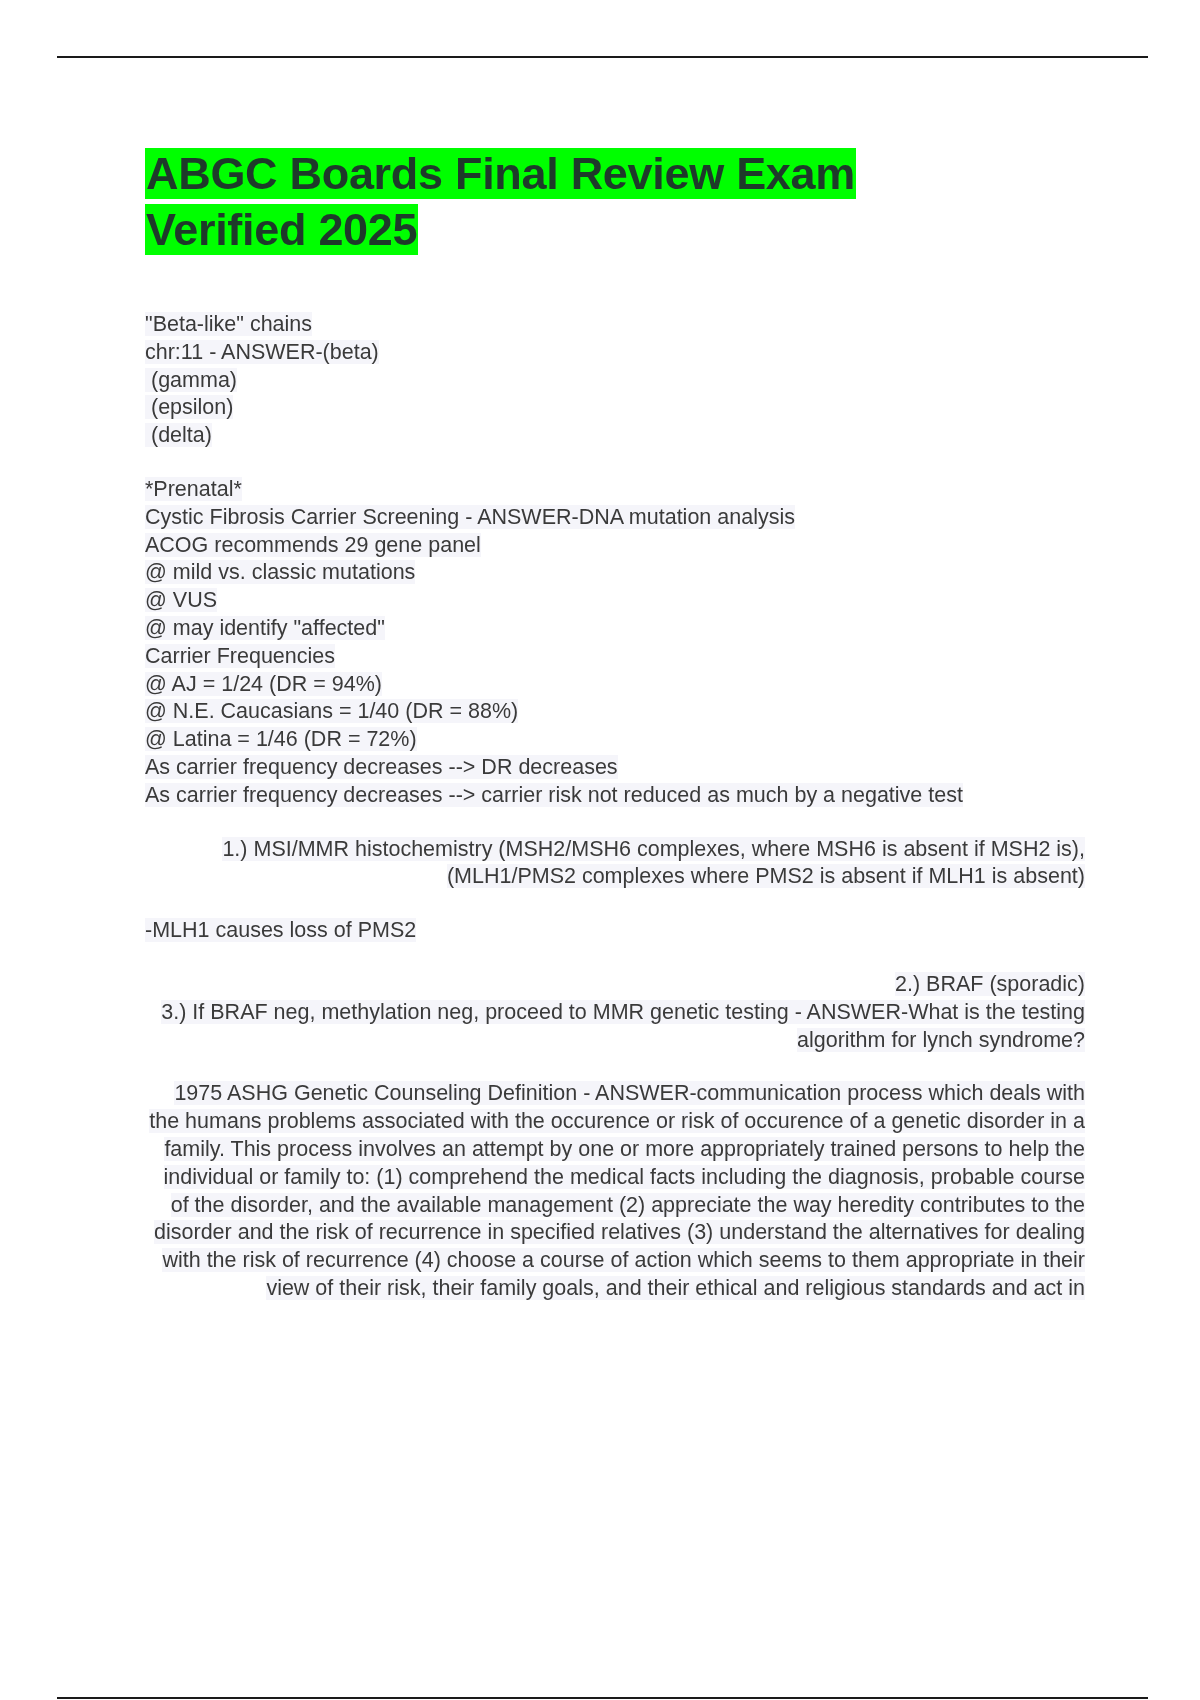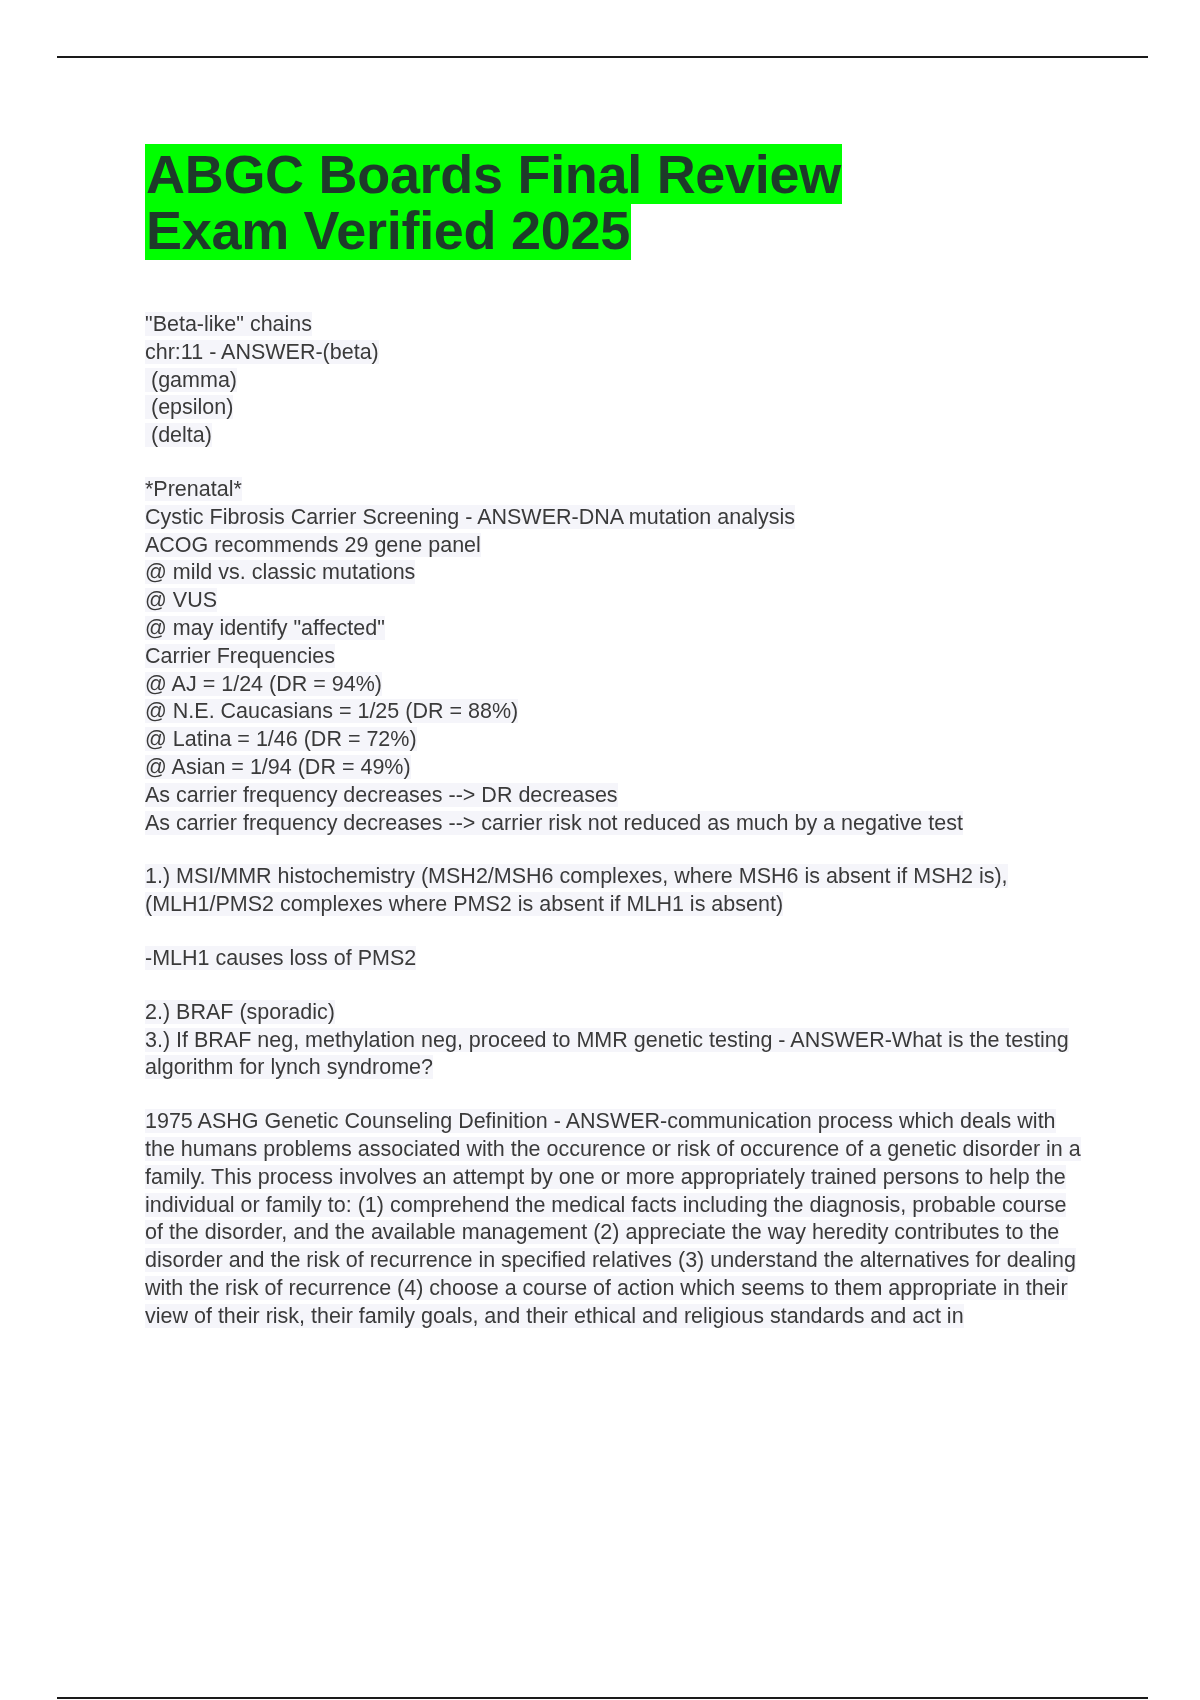--- a/index.html
+++ b/index.html
@@ -23,21 +23,21 @@
     }
     .rule-top { top: 56px; }
     .rule-bottom { top: 1697px; }
 
     .title {
       position: absolute;
       left: 145px;
       top: 146px;
       width: 780px;
       margin: 0;
-      font-size: 54px;
+      font-size: 45px;
       font-weight: bold;
       line-height: 56px;
       color: #1e3a2a;
       letter-spacing: -0.3px;
     }
     .title span {
       background: #00ff00;
       padding: 0 1px;
       box-decoration-break: clone;
       -webkit-box-decoration-break: clone;
@@ -61,20 +61,21 @@
     }
     .line span.hl, .para span.hl {
       background: #f5f5fa;
     }
     .para {
       margin: 0;
       white-space: normal;
     }
     .para-wrap {
       width: 940px;
+      text-align: right;
     }
   </style>
 </head>
 <body>
 
 <div class="rule rule-top"></div>
 
 <h1 class="title"><span>ABGC Boards Final Review Exam Verified 2025</span></h1>
 
 <div class="content">
@@ -89,23 +90,22 @@
 
   <div class="block">
     <span class="line"><span class="hl">*Prenatal*</span></span>
     <span class="line"><span class="hl">Cystic Fibrosis Carrier Screening - ANSWER-DNA mutation analysis</span></span>
     <span class="line"><span class="hl">ACOG recommends 29 gene panel</span></span>
     <span class="line"><span class="hl">@ mild vs. classic mutations</span></span>
     <span class="line"><span class="hl">@ VUS</span></span>
     <span class="line"><span class="hl">@ may identify "affected"</span></span>
     <span class="line"><span class="hl">Carrier Frequencies</span></span>
     <span class="line"><span class="hl">@ AJ = 1/24 (DR = 94%)</span></span>
-    <span class="line"><span class="hl">@ N.E. Caucasians = 1/25 (DR = 88%)</span></span>
+    <span class="line"><span class="hl">@ N.E. Caucasians = 1/40 (DR = 88%)</span></span>
     <span class="line"><span class="hl">@ Latina = 1/46 (DR = 72%)</span></span>
-    <span class="line"><span class="hl">@ Asian = 1/94 (DR = 49%)</span></span>
     <span class="line"><span class="hl">As carrier frequency decreases --&gt; DR decreases</span></span>
     <span class="line"><span class="hl">As carrier frequency decreases --&gt; carrier risk not reduced as much by a negative test</span></span>
   </div>
 
   <div class="block para-wrap">
     <p class="para"><span class="hl">1.) MSI/MMR histochemistry (MSH2/MSH6 complexes, where MSH6 is absent if MSH2 is), (MLH1/PMS2 complexes where PMS2 is absent if MLH1 is absent)</span></p>
   </div>
 
   <div class="block">
     <span class="line"><span class="hl">-MLH1 causes loss of PMS2</span></span>

